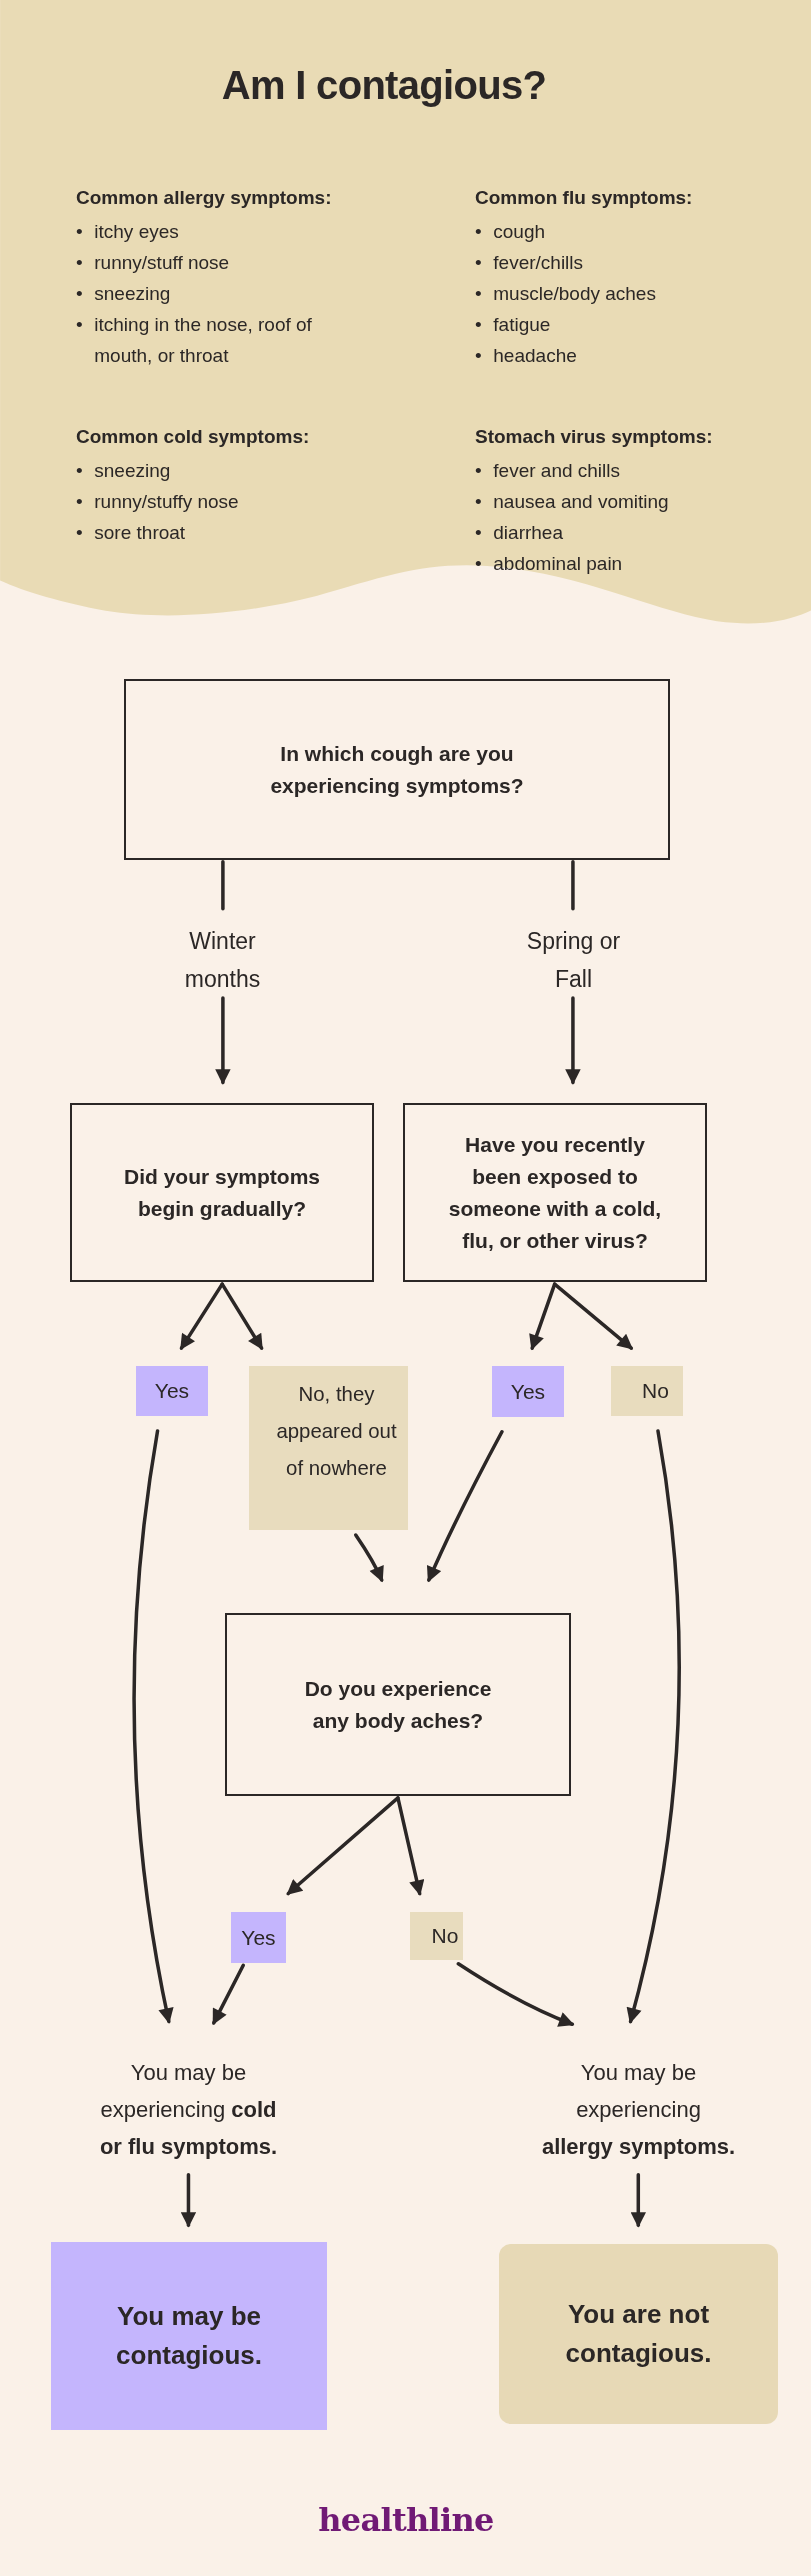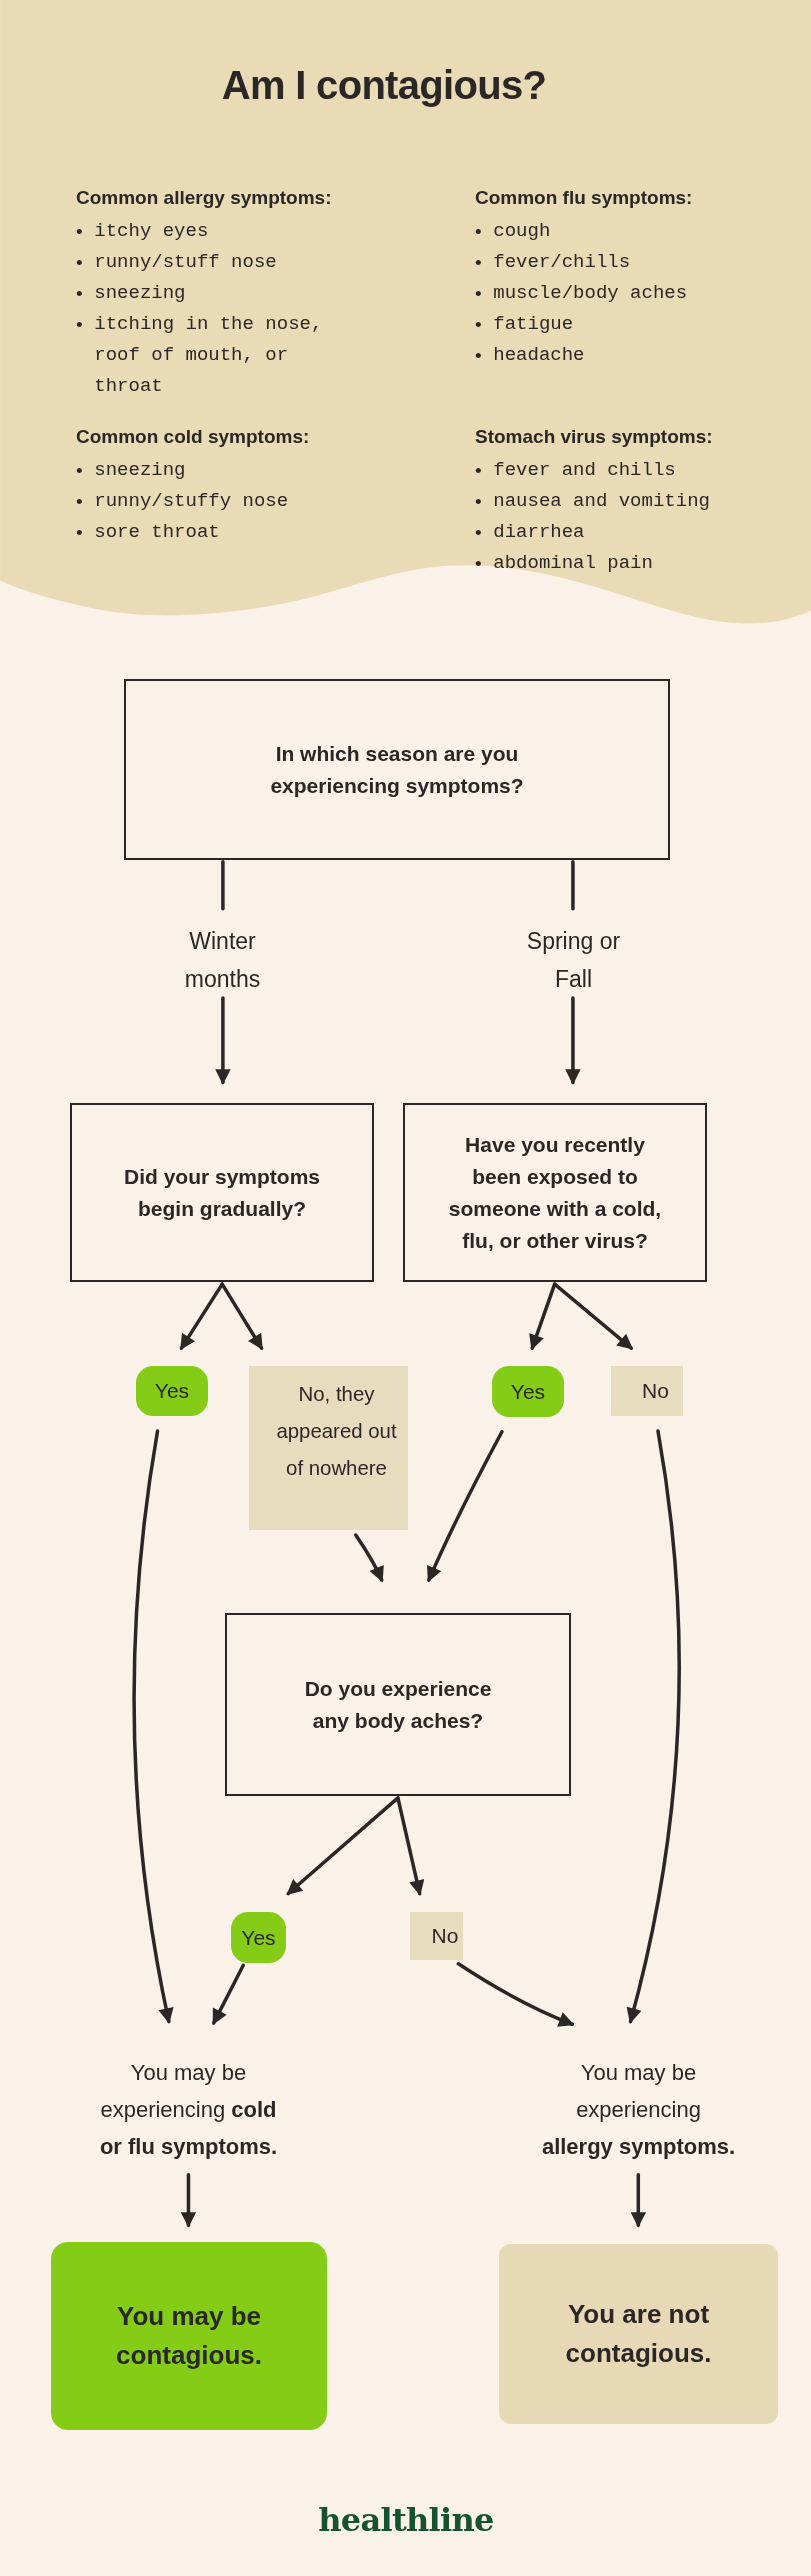--- a/index.html
+++ b/index.html
@@ -9,47 +9,47 @@
     font-family:"Liberation Sans",sans-serif;color:#2B2726;
   }
   .abs{position:absolute;}
   svg.layer{position:absolute;left:0;top:0;}
   
   .title{width:768px;text-align:center;font-size:40px;font-weight:800;letter-spacing:-0.7px;}
   
   .sym-head{font-size:19px;font-weight:700;line-height:28px;margin-bottom:4.2px;}
   .sym-item{display:flex;font-size:19px;line-height:31px;}
   .sym-bullet{width:18.3px;flex:0 0 18.3px;}
-  .sym-text{max-width:236px;font-family:Liberation Mono, monospace;}
+  .sym-text{max-width:236px;}
   
   .qbox{
     border:2.8px solid #2B2726;display:flex;flex-direction:column;
     align-items:center;justify-content:center;text-align:center;
     font-size:21px;font-weight:700;line-height:32px;box-sizing:border-box;
   }
   .branch-label{text-align:center;font-size:23px;line-height:38px;}
   .ansbox{
     display:flex;align-items:center;justify-content:center;
     font-size:21px;box-sizing:border-box;
   }
-  .orange{background:#84cc16;border-radius:17px;}
+  .orange{background:#c4b5fd;}
   .beige{background:#E8DCBE;padding-left:17px;}
   .ans-tall{
     display:block;font-size:20.4px;line-height:37px;
     padding:9.8px 0 0 27px;box-sizing:border-box;text-align:center;
   }
   .ans-tall .inner{display:block;width:121px;}
   .result{text-align:center;font-size:22px;line-height:37px;}
   .result b{font-weight:700;}
   .finalbox{
     display:flex;flex-direction:column;align-items:center;justify-content:center;
     text-align:center;font-size:26px;font-weight:700;line-height:39px;box-sizing:border-box;
   }
   .logo{width:812px;text-align:center;font-family:"DejaVu Serif",serif;
-    font-weight:700;font-size:32px;letter-spacing:-0.7px;color:#14532d;}
+    font-weight:700;font-size:32px;letter-spacing:-0.7px;color:#701a75;}
   .connector{stroke:#2B2726;stroke-width:5;fill:none;stroke-linecap:round;}
 </style>
 </head>
 <body>
 
 <div id="canvas">
 
   <svg class="layer" width="812" height="2576" viewBox="0 0 1155 3665">
     <defs>
       <marker id="ah" viewBox="0 0 10 10" refX="8.5" refY="5" markerWidth="26" markerHeight="22" orient="auto" markerUnits="userSpaceOnUse">
@@ -164,21 +164,21 @@
         <span class="sym-bullet">•</span>
         <span class="sym-text">diarrhea</span>
       </div>
     <div class="sym-item">
         <span class="sym-bullet">•</span>
         <span class="sym-text">abdominal pain</span>
       </div>
   </div>
 
   <div class="abs qbox" style="left:124px;top:679px;width:546px;height:181px;">
-    <div>In which season are you</div>
+    <div>In which cough are you</div>
     <div>experiencing symptoms?</div>
   </div>
 
   <div class="abs branch-label" style="left:145px;top:922px;width:155px;">
     <div>Winter</div>
     <div>months</div>
   </div>
   <div class="abs branch-label" style="left:496px;top:922px;width:155px;">
     <div>Spring or</div>
     <div>Fall</div>

